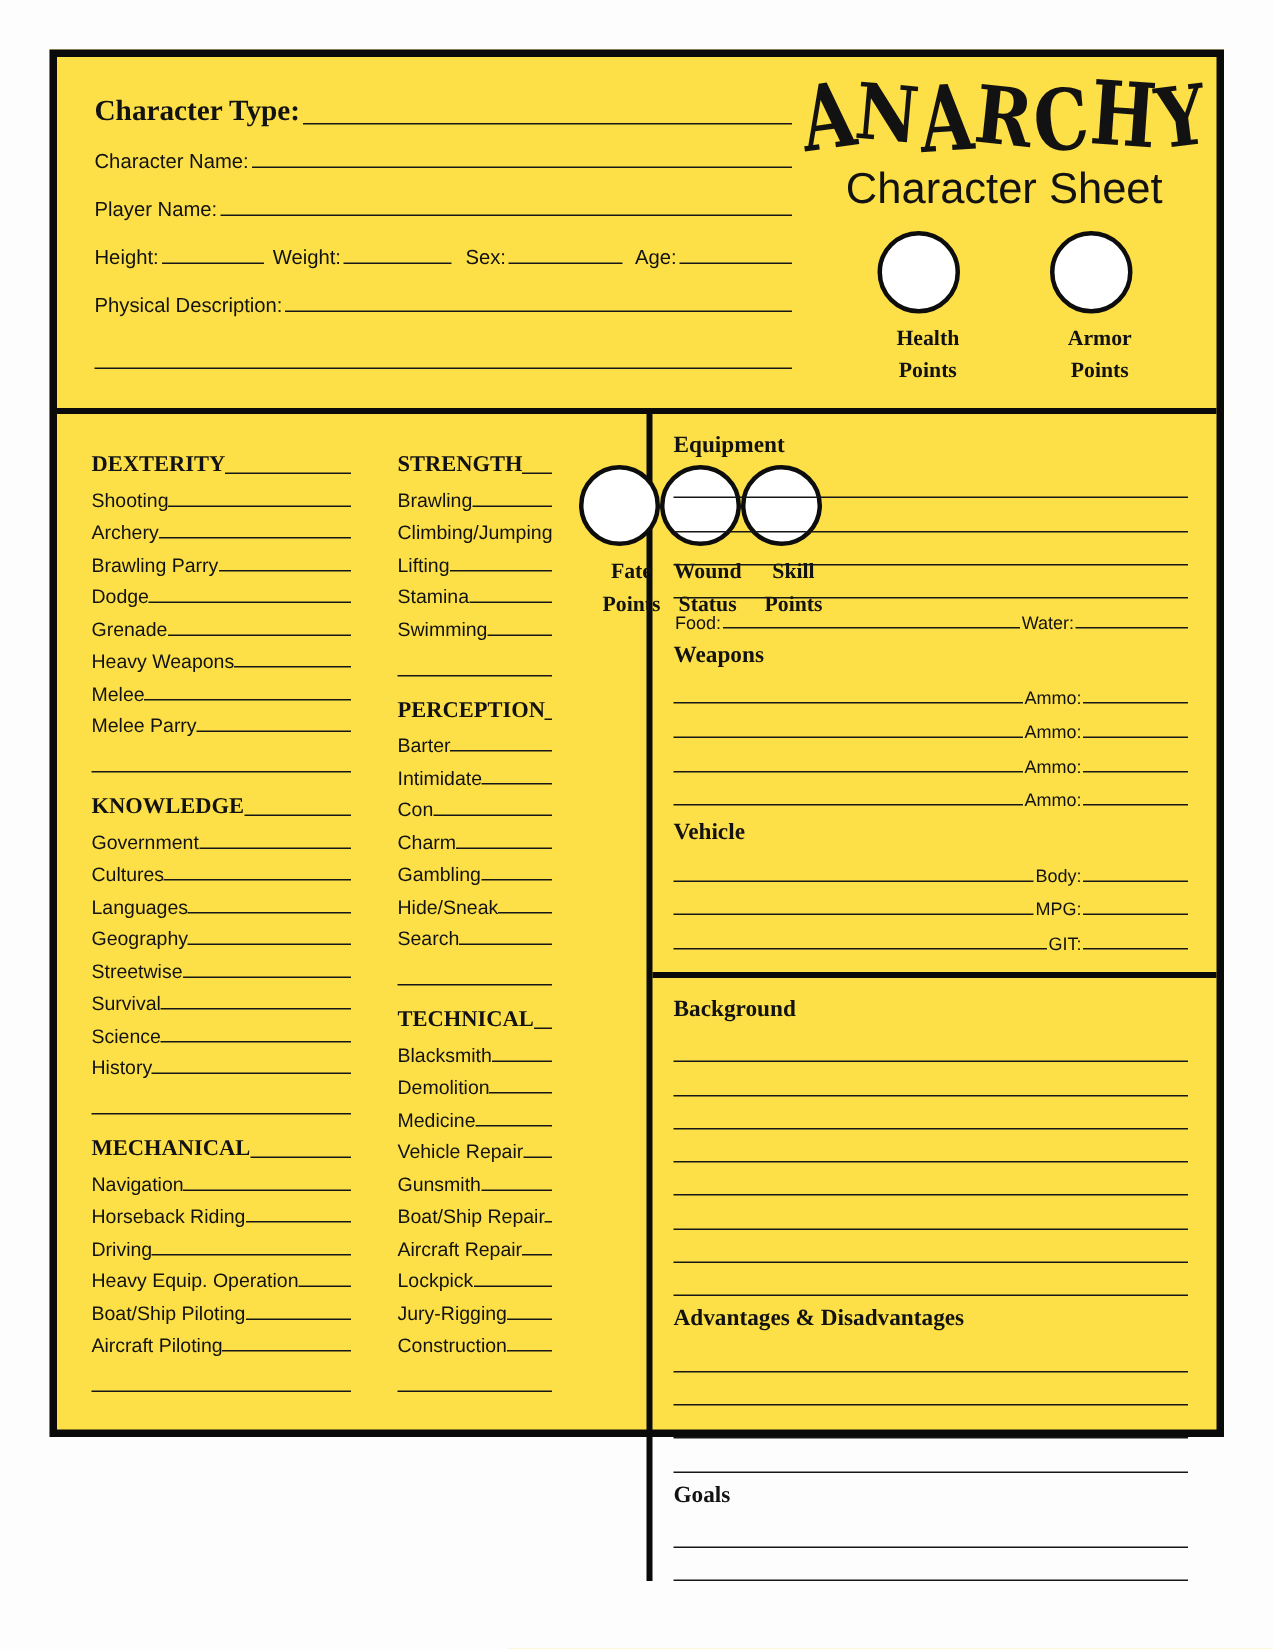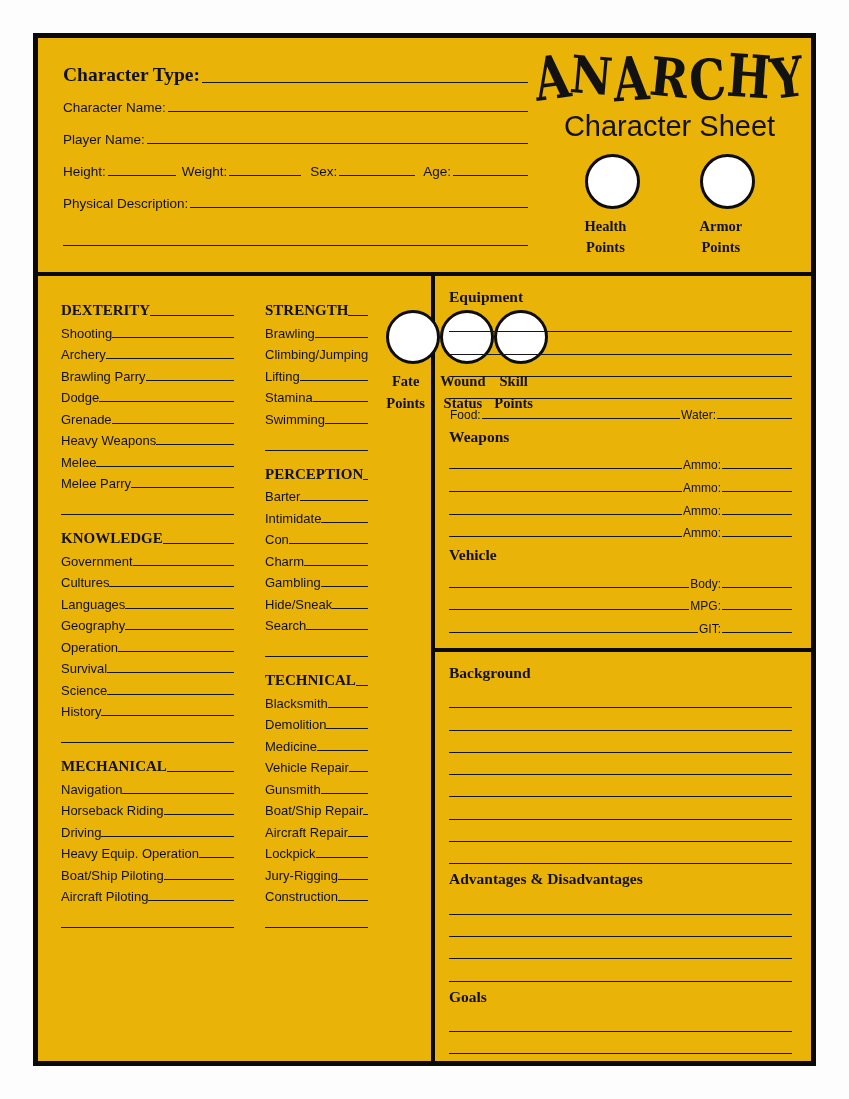--- a/index.html
+++ b/index.html
@@ -1,19 +1,19 @@
 <!DOCTYPE html>
 <html><head>
 <meta charset="utf-8">
 <style>
   * { margin:0; padding:0; box-sizing:border-box; }
   html,body { width:849px; height:1099px; background:#fdfdfd; color:#121212;
               font-family:"Liberation Sans", sans-serif; overflow:hidden; }
-  .sheet { width:783px; height:1033px; margin:33px auto 0; border:5px solid #0a0a0a;
-           background:#eab308; display:flex; flex-direction:column; }
+  .sheet { width:783px; height:925px; margin:33px auto 0; border:5px solid #0a0a0a;
+           background:#fde047; display:flex; flex-direction:column; }
 
   
   .top-section { height:238px; min-height:238px; border-bottom:4px solid #0a0a0a; display:flex; }
   .id-form { width:490px; padding:26px 0 0 25px; }
   .form-row { display:flex; align-items:flex-end; margin-bottom:17px; font-size:13.5px; }
   .form-row .label { white-space:nowrap; padding-right:2px; }
   .title-row { margin-bottom:14px; }
   .title-row .label { font-family:"Liberation Serif", serif; font-weight:bold; font-size:19.5px; }
   .fill-line { flex:1; align-self:flex-end; height:0; border-bottom:1.4px solid #161616; margin-bottom:3px; }
   .fill-fixed { flex:none; align-self:flex-end; height:0; border-bottom:1.4px solid #161616; margin-bottom:3px; }
@@ -25,21 +25,21 @@
   .anarchy span { display:inline-block; }
   .anarchy span:nth-child(1){ transform:rotate(-8deg) scaleY(1.3); }
   .anarchy span:nth-child(2){ transform:rotate(5deg)  scaleY(1.12) translateY(-2px); }
   .anarchy span:nth-child(3){ transform:rotate(-4deg) scaleY(1.32) translateY(1px); }
   .anarchy span:nth-child(4){ transform:rotate(6deg)  scaleY(1.15); }
   .anarchy span:nth-child(5){ transform:rotate(-5deg) scaleY(1.22) translateY(2px); }
   .anarchy span:nth-child(6){ transform:rotate(4deg)  scaleY(1.28) translateY(-1px); }
   .anarchy span:nth-child(7){ transform:rotate(-7deg) scaleY(1.2); }
   .subtitle { font-family:Liberation Sans, sans-serif; font-size:29px; margin-top:2px; }
   .top-circles { display:flex; justify-content:center; gap:60px; margin-top:11px; }
-  .pcircle { display:flex; flex-direction:column; align-items:flex-start; }
+  .pcircle { display:flex; flex-direction:column; align-items:flex-end; }
   .circle { width:55px; height:55px; border:3px solid #0d0d0d; border-radius:50%; background:#fff; }
   .circle-label { margin-top:7px; font-family:"Liberation Serif", serif; font-weight:bold;
                   font-size:14.5px; line-height:1.5; text-align:center; }
 
   
   .body-section { flex:1; display:flex; }
   .skills-area { width:397px; min-width:397px; border-right:4px solid #0a0a0a;
                  padding:20px 12px 0 23px; display:flex; flex-direction:row; }
   .skills-cols { display:flex; }
   .col-a { width:173px; margin-right:31px; }
@@ -199,21 +199,21 @@
                   <span>Languages</span>
                   <span class="fill-line"></span>
                 </div>
 
                 <div class="skill-row">
                   <span>Geography</span>
                   <span class="fill-line"></span>
                 </div>
 
                 <div class="skill-row">
-                  <span>Operation</span>
+                  <span>Streetwise</span>
                   <span class="fill-line"></span>
                 </div>
 
                 <div class="skill-row">
                   <span>Survival</span>
                   <span class="fill-line"></span>
                 </div>
 
                 <div class="skill-row">
                   <span>Science</span>

